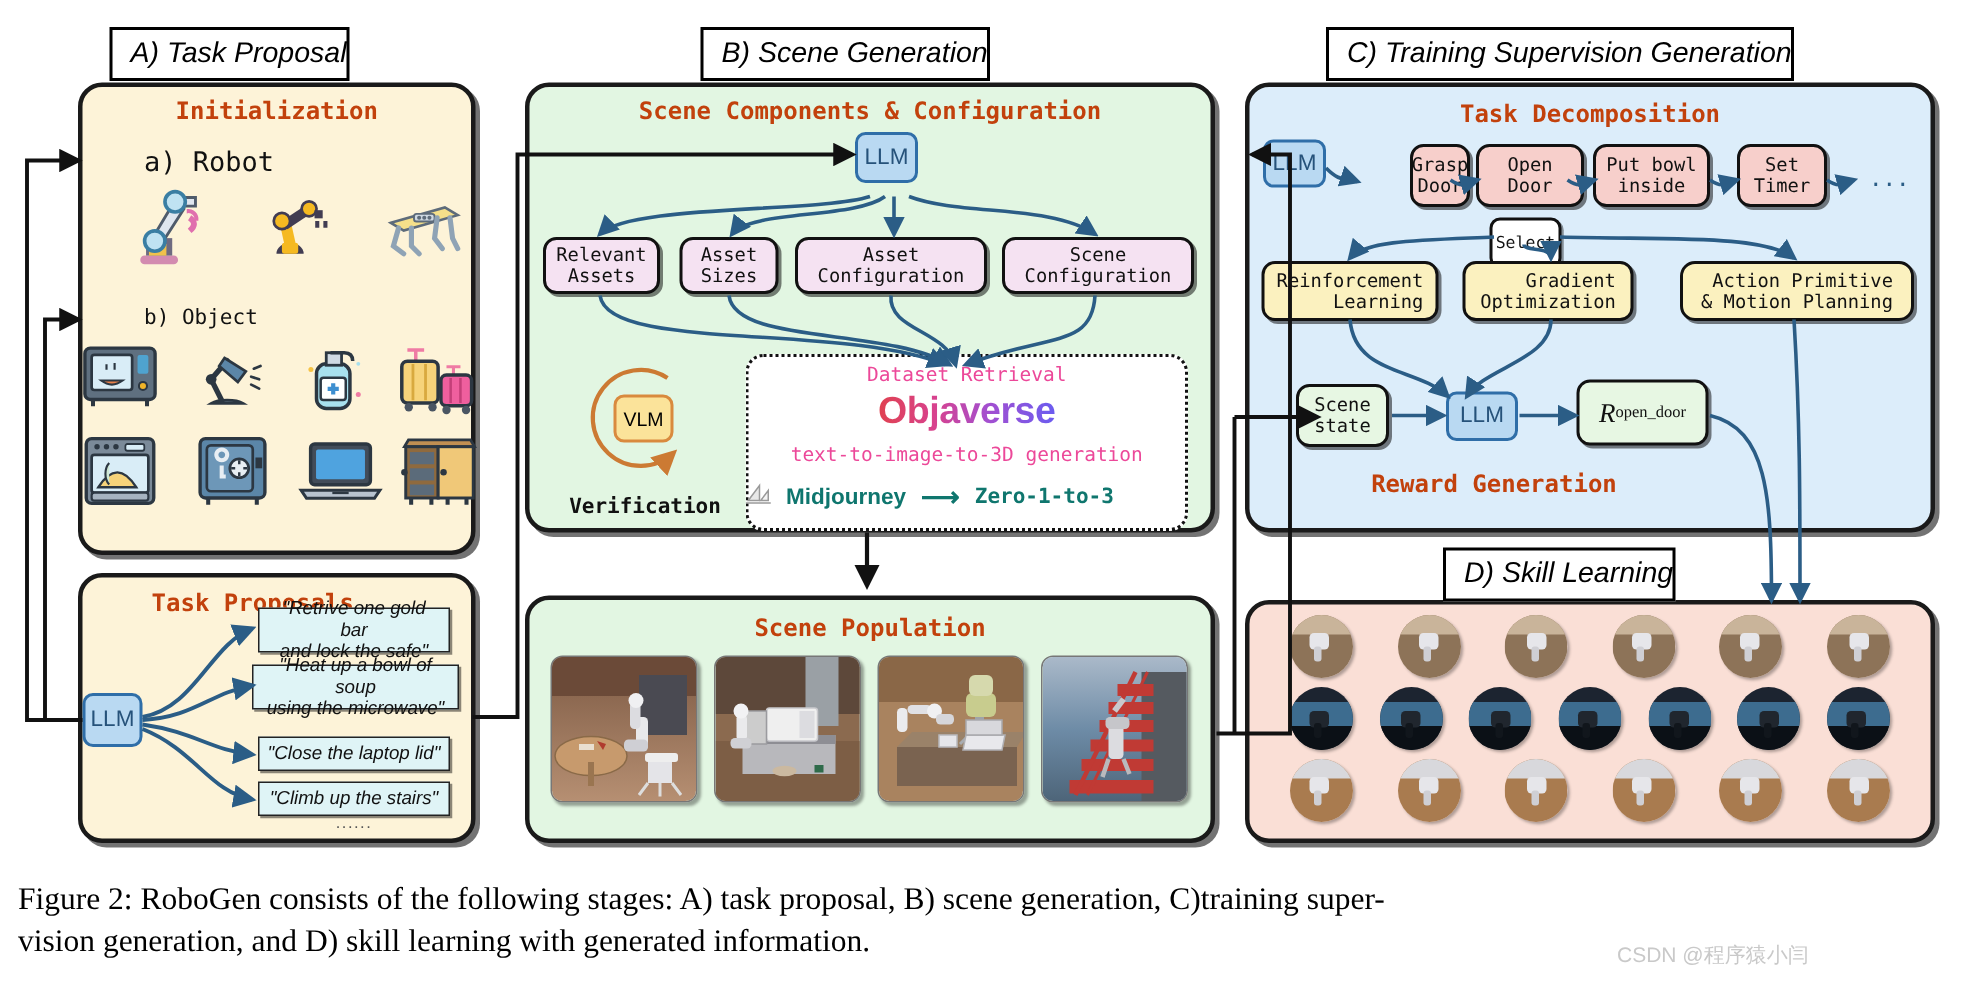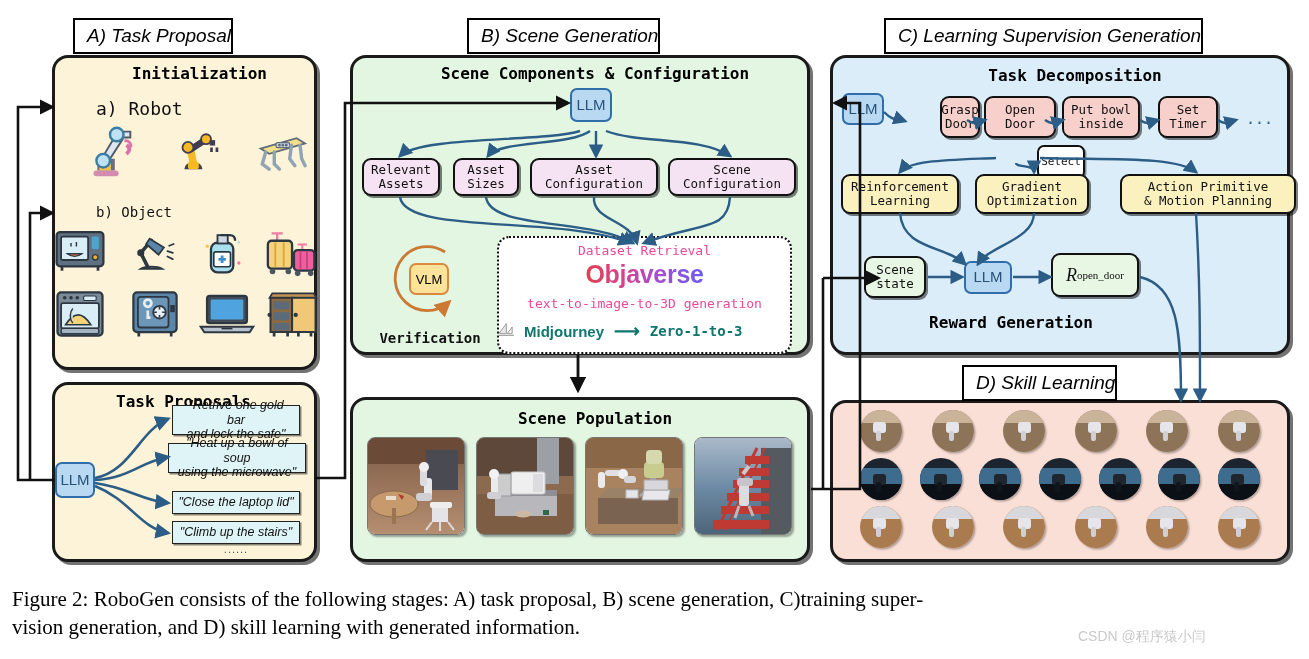--- a/index.html
+++ b/index.html
@@ -41,22 +41,21 @@
   .panel-c { background: #dcedfa; }
   .panel-d { background: #fadfd6; }
 
   .panel-head {
     position: absolute;
     left: 0; right: 0;
     text-align: center;
     font-family: "DejaVu Sans Mono", monospace;
     font-weight: bold;
     font-size: 16px;
-    color: #000000;
-    margin-left: 15px;
+    color: #c2410c;
   }
 
   
   .node {
     position: absolute;
     border: 2.5px solid #111;
     border-radius: 9px;
     display: flex;
     align-items: center;
     justify-content: center;
@@ -72,21 +71,21 @@
     background: #b9d9f2;
     border: 2.5px solid #2f6ea8;
     color: #26527a;
     font-size: 15px;
     border-radius: 7px;
     box-shadow: none;
     font-family: "Liberation Sans", sans-serif;
   }
   .node.pink  { background: #f5e2f2; }
   .node.salmon{ background: #f7cfcb; }
-  .node.yellow{ background: #fbf1bf; }
+  .node.yellow{ background: #fbf1bf; text-align: right; }
   .node.mint  { background: #e7f7e3; }
   .node.white { background: #ffffff; border-radius: 7px; font-size: 11px; padding: 1px 5px;}
 
   
   .bubble {
     position: absolute;
     background: #dff4f6;
     border: 1.6px solid #222;
     font-family: "Liberation Sans", sans-serif;
     font-style: italic;
@@ -237,21 +236,21 @@
 
   <path d="M 928 277 L 962 277" stroke="#2b5d86" stroke-width="2.4" fill="none" marker-end="url(#ahB)"></path>
   <path d="M 1013 277 L 1050 277" stroke="#2b5d86" stroke-width="2.4" fill="none" marker-end="url(#ahB)"></path>
 
   <path d="M 1140 277 C 1178 286 1181 330 1181 400" stroke="#2b5d86" stroke-width="2.4" fill="none" marker-end="url(#ahB)"></path>
   <path d="M 1196 213 C 1200 280 1200 330 1200 400" stroke="#2b5d86" stroke-width="2.4" fill="none" marker-end="url(#ahB)"></path>
 </svg>
 
 <div class="sec-title" style="left:73px; top:18px;"><span>A) Task Proposal</span></div>
 <div class="sec-title" style="left:467px; top:18px;"><span>B) Scene Generation</span></div>
-<div class="sec-title" style="left:884px; top:18px;"><span>C) Learning Supervision Generation</span></div>
+<div class="sec-title" style="left:884px; top:18px;"><span>C) Training Supervision Generation</span></div>
 <div class="sec-title" style="left:962px; top:365px;"><span>D) Skill Learning</span></div>
 
 <div class="panel panel-a" style="left:52px; top:55px; width:265px; height:315px;"></div>
 <div class="panel-head" style="left:52px; top:64px; width:265px;">Initialization</div>
 
 <div class="mono" style="position:absolute; left:96px; top:98px; font-size:18px; color:#111;">a) Robot</div>
 <div class="mono" style="position:absolute; left:96px; top:204px; font-size:14px; color:#111;">b) Object</div>
 
 <div class="icon-tile" style="left:78px; top:120px; width:62px; height:62px;">
 <svg viewBox="0 0 64 64" width="62" height="62">
@@ -550,27 +549,27 @@
 <div class="node salmon" style="left:940px; top:96px; width:40px; height:42px;">Grasp
 Door</div>
 <div class="node salmon" style="left:984px; top:96px; width:72px; height:42px;">Open
 Door</div>
 <div class="node salmon" style="left:1062px; top:96px; width:78px; height:42px;">Put bowl
 inside</div>
 <div class="node salmon" style="left:1158px; top:96px; width:60px; height:42px;">Set
 Timer</div>
 <div class="ellip" style="left:1246px; top:110px; font-size:15px;">...</div>
 
-<div class="node white" style="left:993px; top:145px; width:48px; height:34px; box-shadow:1.5px 1.5px 0 rgba(0,0,0,0.4);margin-left:44px;">Select</div>
+<div class="node white" style="left:993px; top:145px; width:48px; height:34px; box-shadow:1.5px 1.5px 0 rgba(0,0,0,0.4);">Select</div>
 
 <div class="node yellow" style="left:841px; top:174px; width:118px; height:40px;">Reinforcement
 Learning</div>
 <div class="node yellow" style="left:975px; top:174px; width:114px; height:40px;">Gradient
 Optimization</div>
-<div class="node yellow" style="left:1120px; top:174px; width:176px; height:40px;">Action Primitive
+<div class="node yellow" style="left:1120px; top:174px; width:156px; height:40px;border-radius:10px;">Action Primitive
 &amp; Motion Planning</div>
 
 <div class="node mint" style="left:864px; top:256px; width:62px; height:42px;">Scene
 state</div>
 <div class="node llm" style="left:964px; top:261px; width:48px; height:33px;">LLM</div>
 <div class="node mint" style="left:1051px; top:253px; width:88px; height:44px;">
   <span style="font-family:'Liberation Serif',serif; font-style:italic; font-size:18px;">R</span><span style="font-family:'Liberation Serif',serif; font-size:11px; vertical-align:-3px;">open_door</span>
 </div>
 <div class="panel-head" style="left:846px; top:313px; width:300px;">Reward Generation</div>
 

